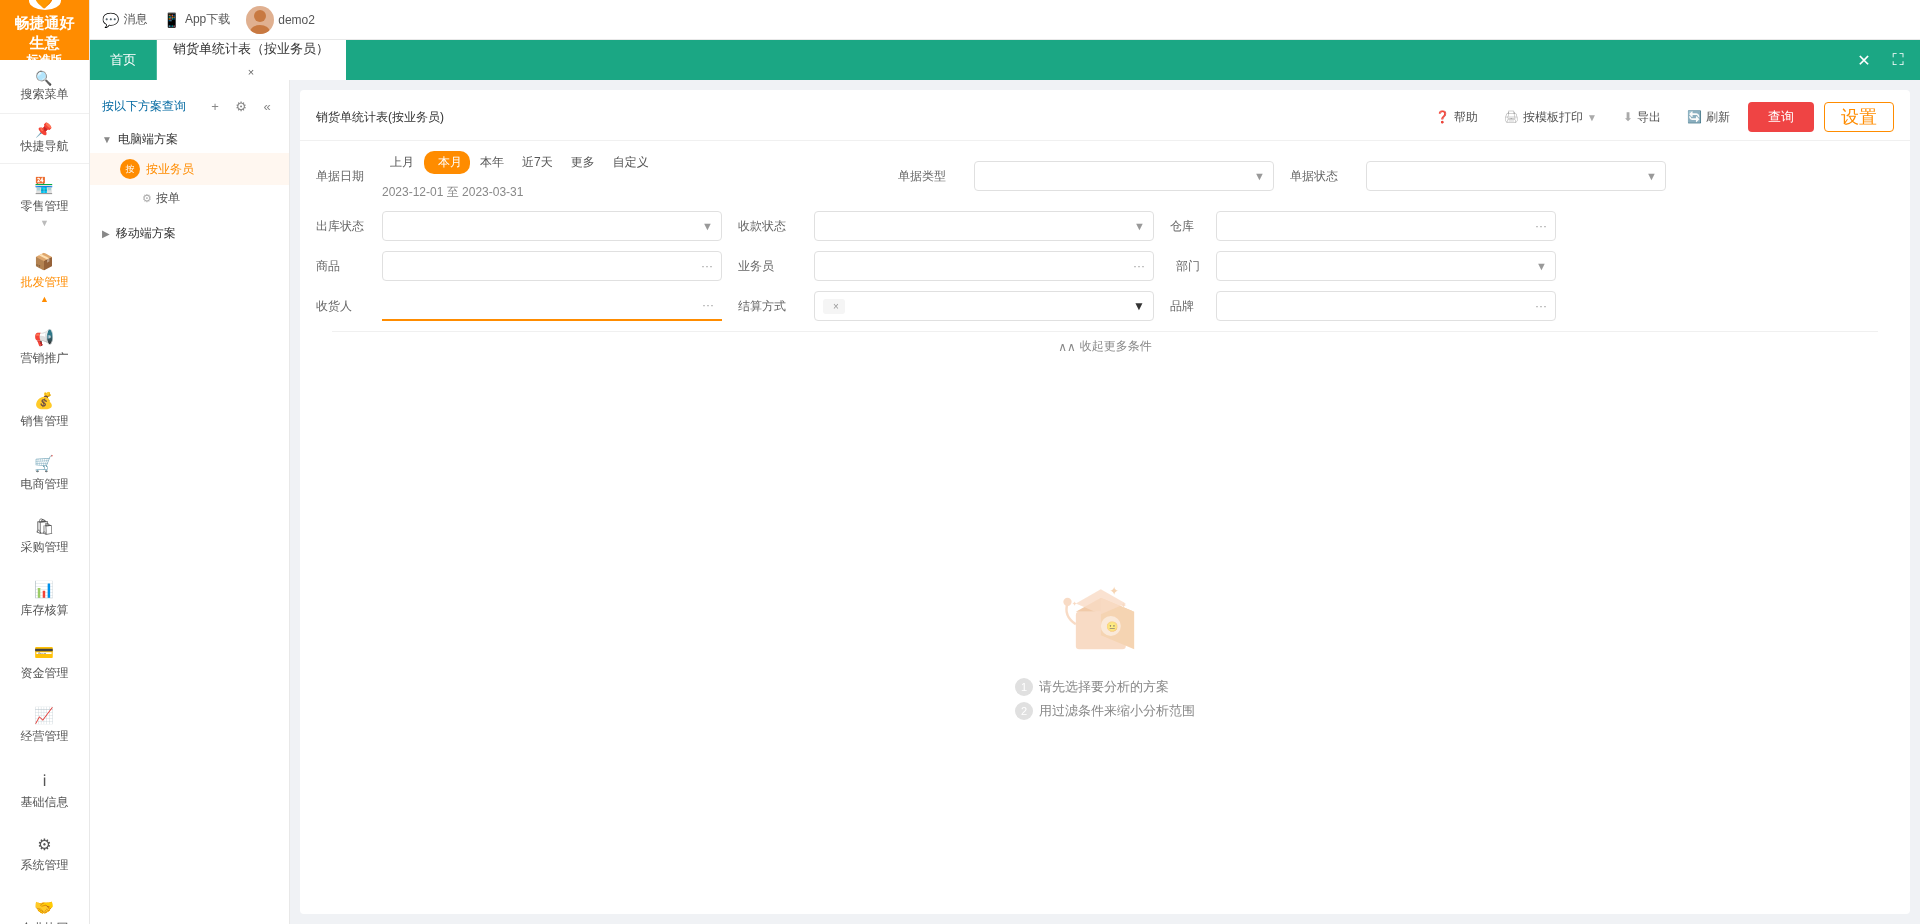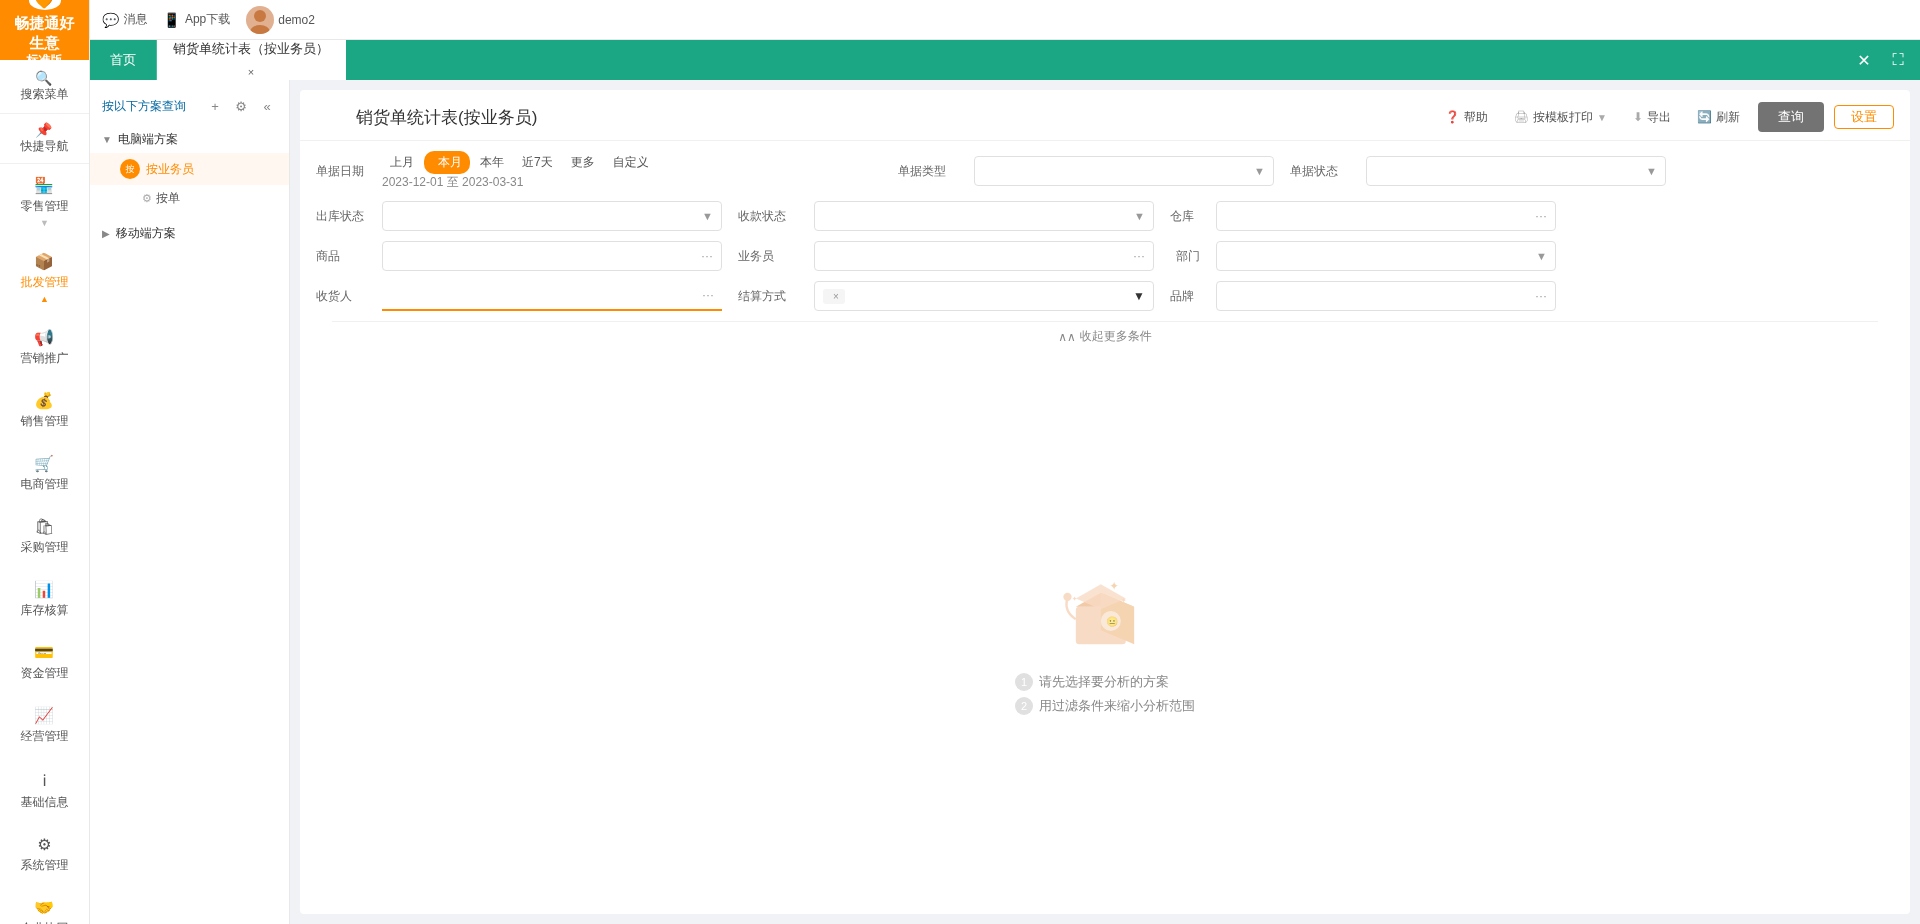--- a/index.html
+++ b/index.html
@@ -279,58 +279,57 @@
     }
 
     
     .page-header {
       display: flex;
       align-items: center;
       padding: 12px 16px 8px;
       border-bottom: 1px solid #f0f0f0;
     }
     .page-title {
-      font-size: 17px;
+      font-size: 12px;
       color: #333;
       font-weight: 500;
       flex: 1;
-      margin-left: 40px;
     }
     .page-actions {
       display: flex;
       align-items: center;
       gap: 10px;
     }
     .page-action-btn {
       display: flex;
       align-items: center;
       gap: 4px;
       font-size: 12px;
       color: #555;
       cursor: pointer;
       padding: 4px 8px;
       border-radius: 3px;
     }
     .btn-primary {
-      background: #737373;
+      background: #ef4444;
       color: #fff;
       border: none;
       padding: 6px 20px;
       border-radius: 4px;
       font-size: 13px;
       cursor: pointer;
       font-weight: 500;
     }
     .btn-secondary {
       background: #fff;
       color: #ff8c00;
       border: 1px solid #ff8c00;
       padding: 2px 16px;
       border-radius: 4px;
-      font-size: 13px;
+      font-size: 18px;
       cursor: pointer;
     }
 
     
     .filter-area {
       padding: 10px 16px;
     }
     .filter-row {
       display: flex;
       align-items: center;
@@ -674,21 +673,21 @@
           </div>
           <button class="btn-primary">查询</button>
           <button class="btn-secondary">设置</button>
         </div>
       </div>
 
       <div class="filter-area">
 
         <div class="filter-row">
           <span class="filter-label">单据日期</span>
-          <div class="filter-control" style="max-width:500px;flex-direction:column;align-items:flex-start;gap:0;">
+          <div class="filter-control" style="max-width:500px;flex-direction:column;align-items:flex-start;gap:10px;">
             <div class="date-tabs">
               <span class="date-tab">上月</span>
               <span class="date-tab active">本月</span>
               <span class="date-tab">本年</span>
               <span class="date-tab">近7天</span>
               <span class="date-tab">更多</span>
               <span class="date-tab">自定义</span>
             </div>
             <div class="date-range">2023-12-01 至 2023-03-31</div>
           </div>

